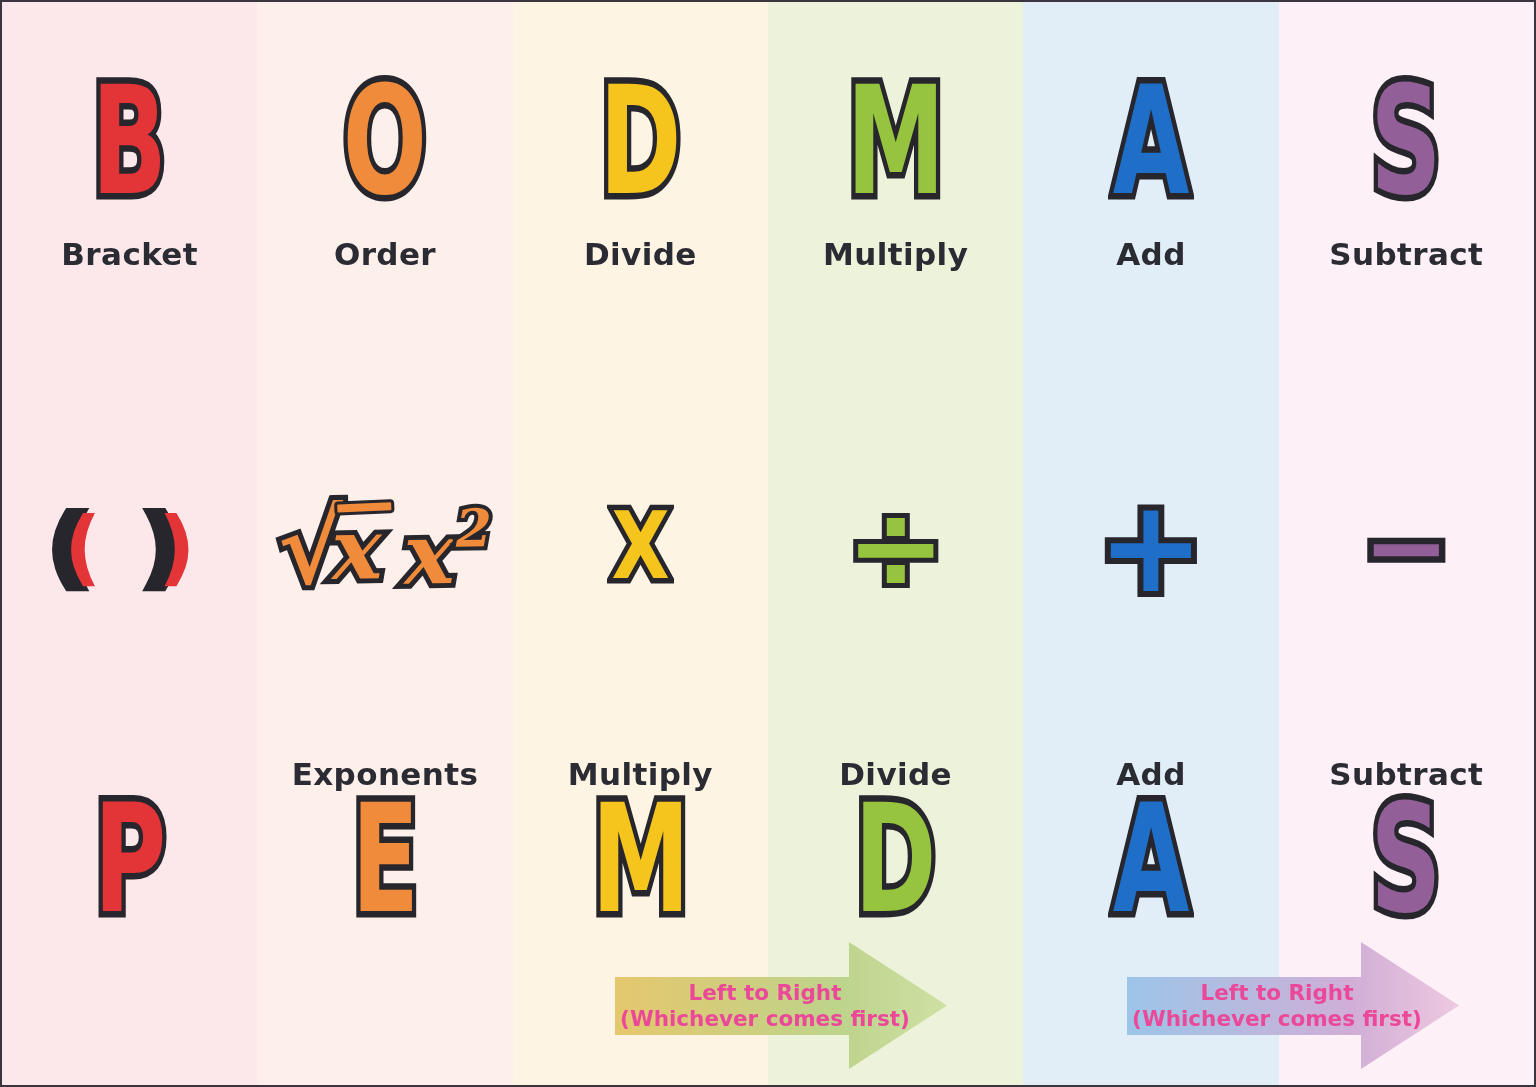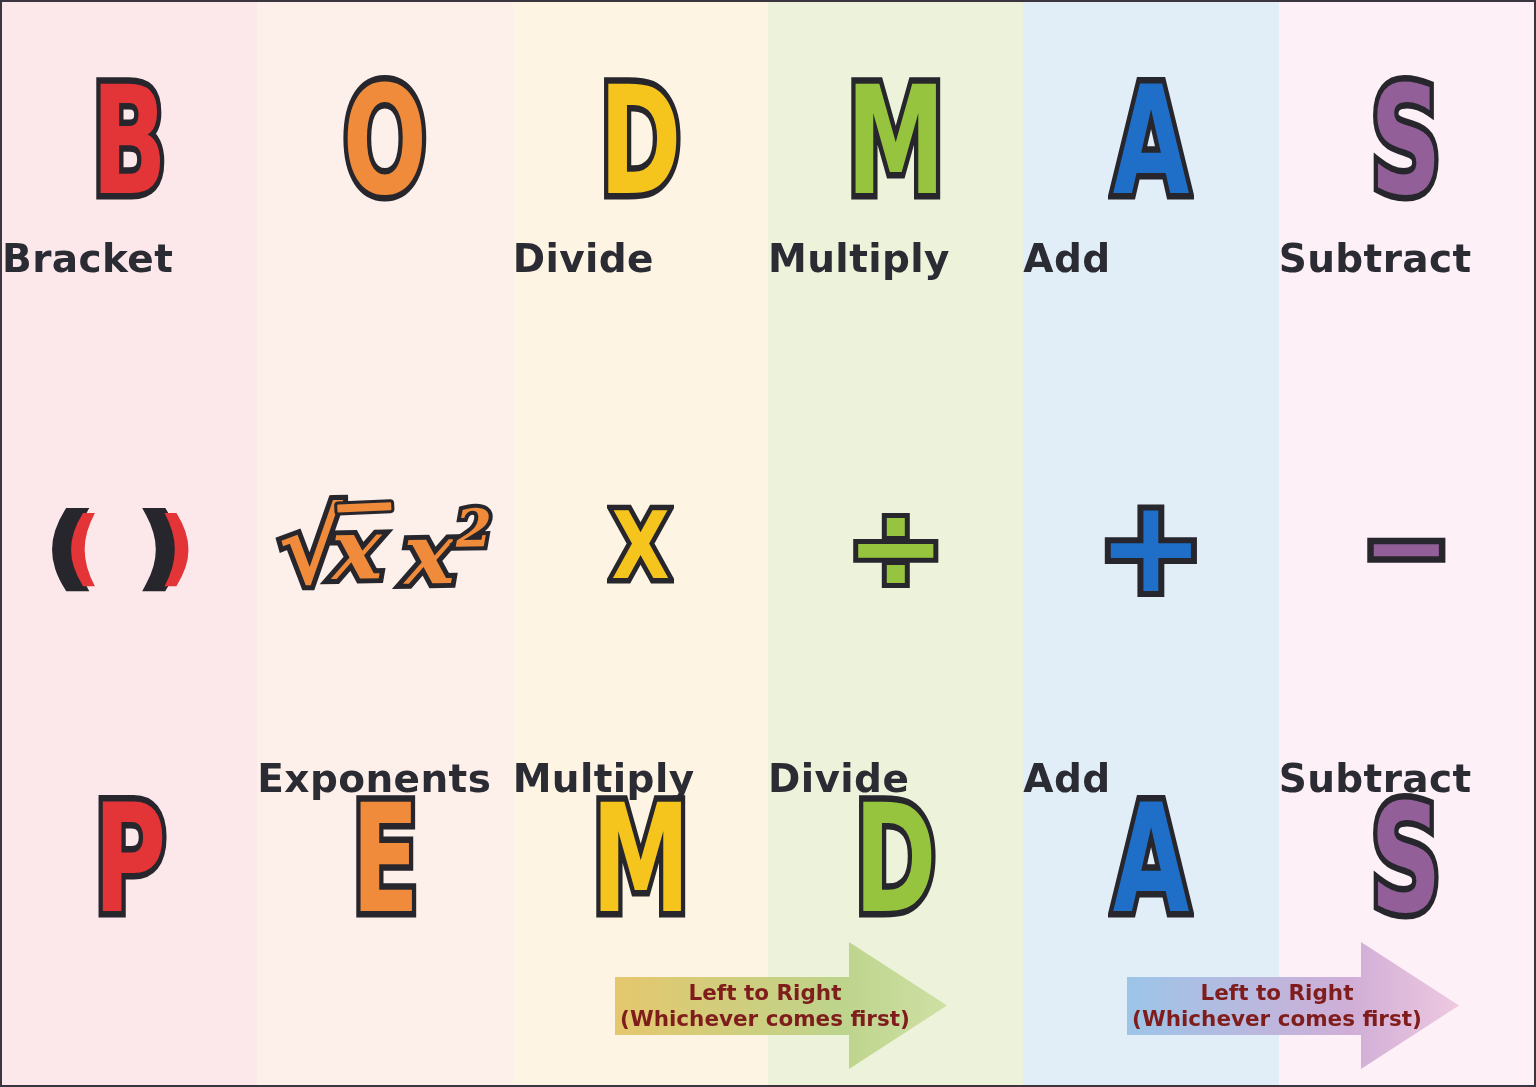--- a/index.html
+++ b/index.html
@@ -11,22 +11,22 @@
     overflow:hidden;
     font-family:"DejaVu Sans", sans-serif;
   }
   .cols{display:flex;width:100%;height:100%;}
   .col{position:relative;flex:1 1 0;height:100%;}
 
   
   .big-letter{position:absolute;left:0;right:0;text-align:center;}
   .big-letter.top{top:64px;}
   .big-letter.bottom{top:782px;}
-  .label{position:absolute;left:0;right:0;text-align:left;
-         font-weight:bold;font-size:39px;color:var(--label,#2b2b33);
+  .label{position:absolute;left:0;right:0;text-align:center;
+         font-weight:bold;font-size:31px;color:var(--label,#2b2b33);
          letter-spacing:.4px;}
   .top-label{top:234px;}
   .bottom-label{top:754px;}
   .symbol-cell{position:absolute;left:0;right:0;top:455px;height:180px;
                display:flex;align-items:center;justify-content:center;}
 
   
   .outlined{position:relative;display:inline-block;white-space:nowrap;
             isolation:isolate;line-height:1;font-weight:bold;}
   .outlined::before{
@@ -57,21 +57,21 @@
   .x2-group{margin-left:22px;white-space:nowrap;}
   .x2-base{font-size:84px;--sw:10px;}
   .x2-sup{font-size:52px;--sw:8px;vertical-align:36px;margin-left:2px;}
 
   
   .arrow-svg{position:absolute;display:block;}
   .arrow-left-svg{left:613px;top:940px;}
   .arrow-right-svg{left:1125px;top:940px;}
   .arrow-text{position:absolute;width:300px;height:62px;top:973px;
               display:flex;flex-direction:column;align-items:center;justify-content:center;
-              font-weight:bold;font-size:21.5px;line-height:1.2;color:#7f1d1d;
+              font-weight:bold;font-size:21.5px;line-height:1.2;color:#ec4899;
               text-align:center;}
   .arrow-text-left{left:613px;}
   .arrow-text-right{left:1125px;}
 </style>
 </head>
 <body>
 
 <div class="poster" style="border-color: rgb(59, 53, 64);">
   <div class="cols">
 
@@ -85,20 +85,21 @@
       </div>
       <div class="big-letter bottom">
         <span class="outlined lt" data-char="P" style="color: rgb(227, 52, 55);">P</span>
       </div>
     </div>
 
     <div class="col" style="background-color: rgb(253, 239, 233);">
       <div class="big-letter top">
         <span class="outlined lt" data-char="O" style="color: rgb(239, 139, 58);">O</span>
       </div>
+      <div class="label top-label">Order</div>
       <div class="symbol-cell">
         <span class="sqrt-expr" style="color: rgb(239, 139, 58);">
           <span class="sqrt-group">
             <span class="outlined rad" data-char="√">√</span><span class="radical-bar"></span><span class="outlined radicand" data-char="x">x</span>
           </span>
           <span class="x2-group">
             <span class="outlined x2-base" data-char="x">x</span><span class="outlined x2-sup" data-char="2">2</span>
           </span>
         </span>
       </div>

